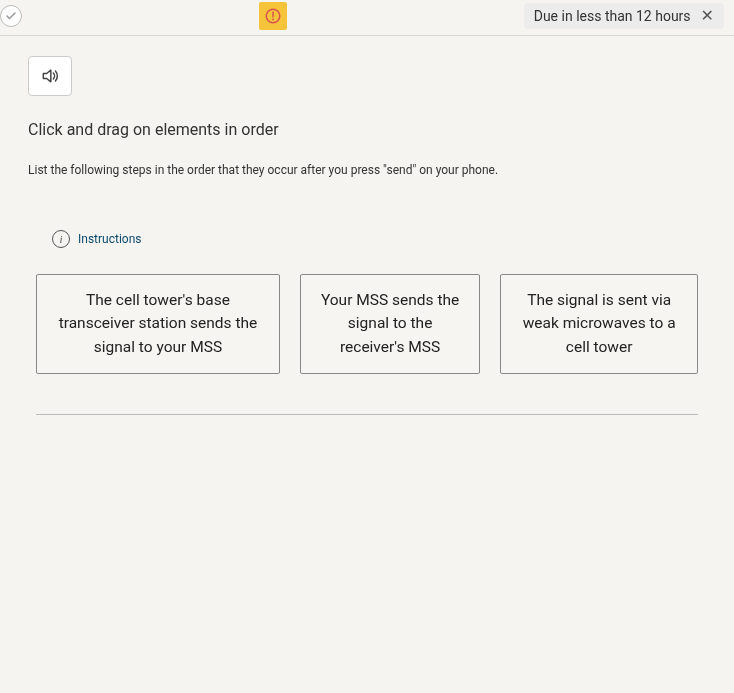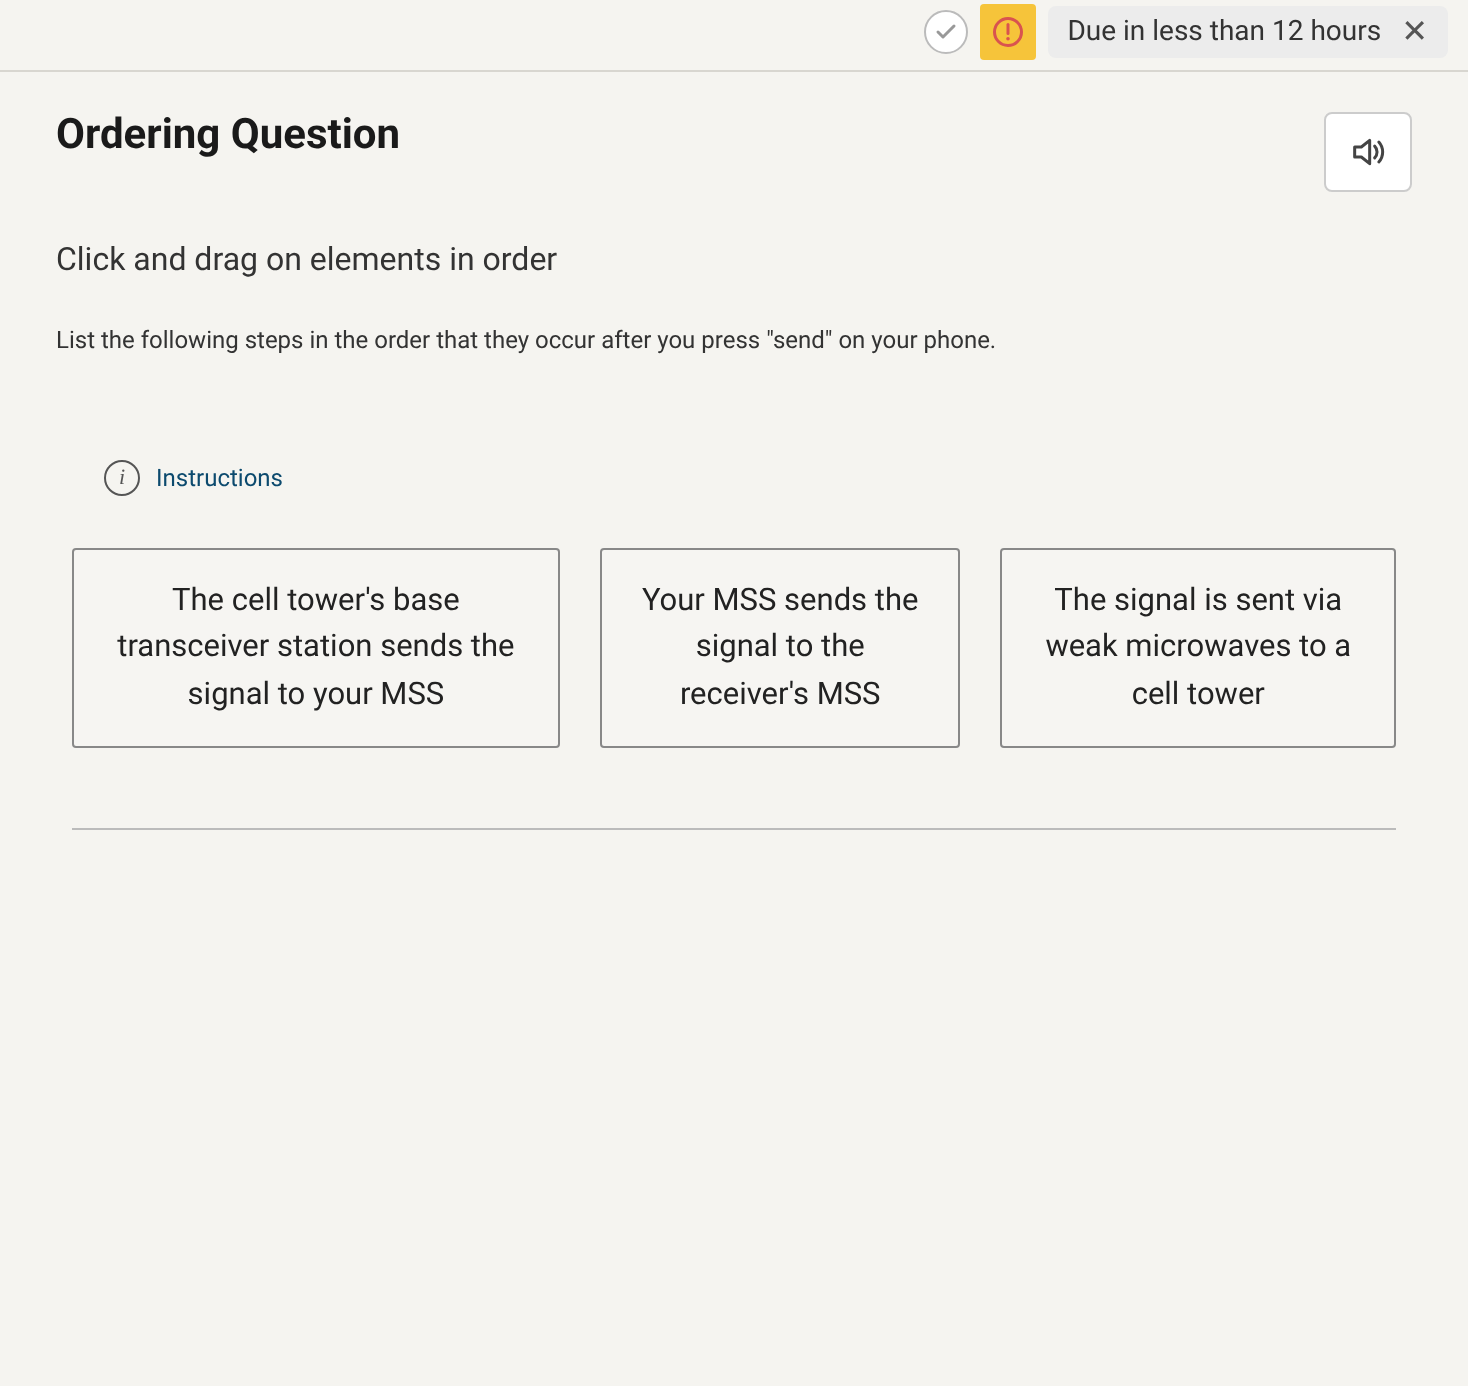--- a/index.html
+++ b/index.html
@@ -11,21 +11,21 @@
       font-family: -apple-system, BlinkMacSystemFont, "Segoe UI", Roboto, Helvetica, Arial, sans-serif;
       background: #f5f4f0;
       width: 734px;
       height: 693px;
       overflow: hidden;
       color: #222;
     }
     .top-bar {
       display: flex;
       align-items: center;
-      justify-content: flex-end;
+      justify-content: space-between;
       padding: 4px 10px 8px 0;
       border-bottom: 1px solid #d8d6d0;
       gap: 6px;
       height: 36px;
     }
     .check-circle {
       width: 22px;
       height: 22px;
       border: 1.5px solid #bbb;
       border-radius: 50%;
@@ -180,21 +180,20 @@
     </svg>
   </div>
   <div class="due-pill">
     <span>Due in less than 12 hours</span>
     <span class="due-close">✕</span>
   </div>
 </div>
 
 <div class="content">
   <div class="title-row">
-    <h1 class="title">Ordering Question</h1>
     <button class="audio-btn">
       <svg viewBox="0 0 24 24" stroke-width="1.8" stroke-linecap="round" stroke-linejoin="round">
         <polygon points="4 9 8 9 13 5 13 19 8 15 4 15 4 9" fill="none"></polygon>
         <path d="M16 8.5a5 5 0 0 1 0 7" fill="none"></path>
         <path d="M18.5 6a9 9 0 0 1 0 12" fill="none"></path>
       </svg>
     </button>
   </div>
 
   <p class="subtitle">Click and drag on elements in order</p>

